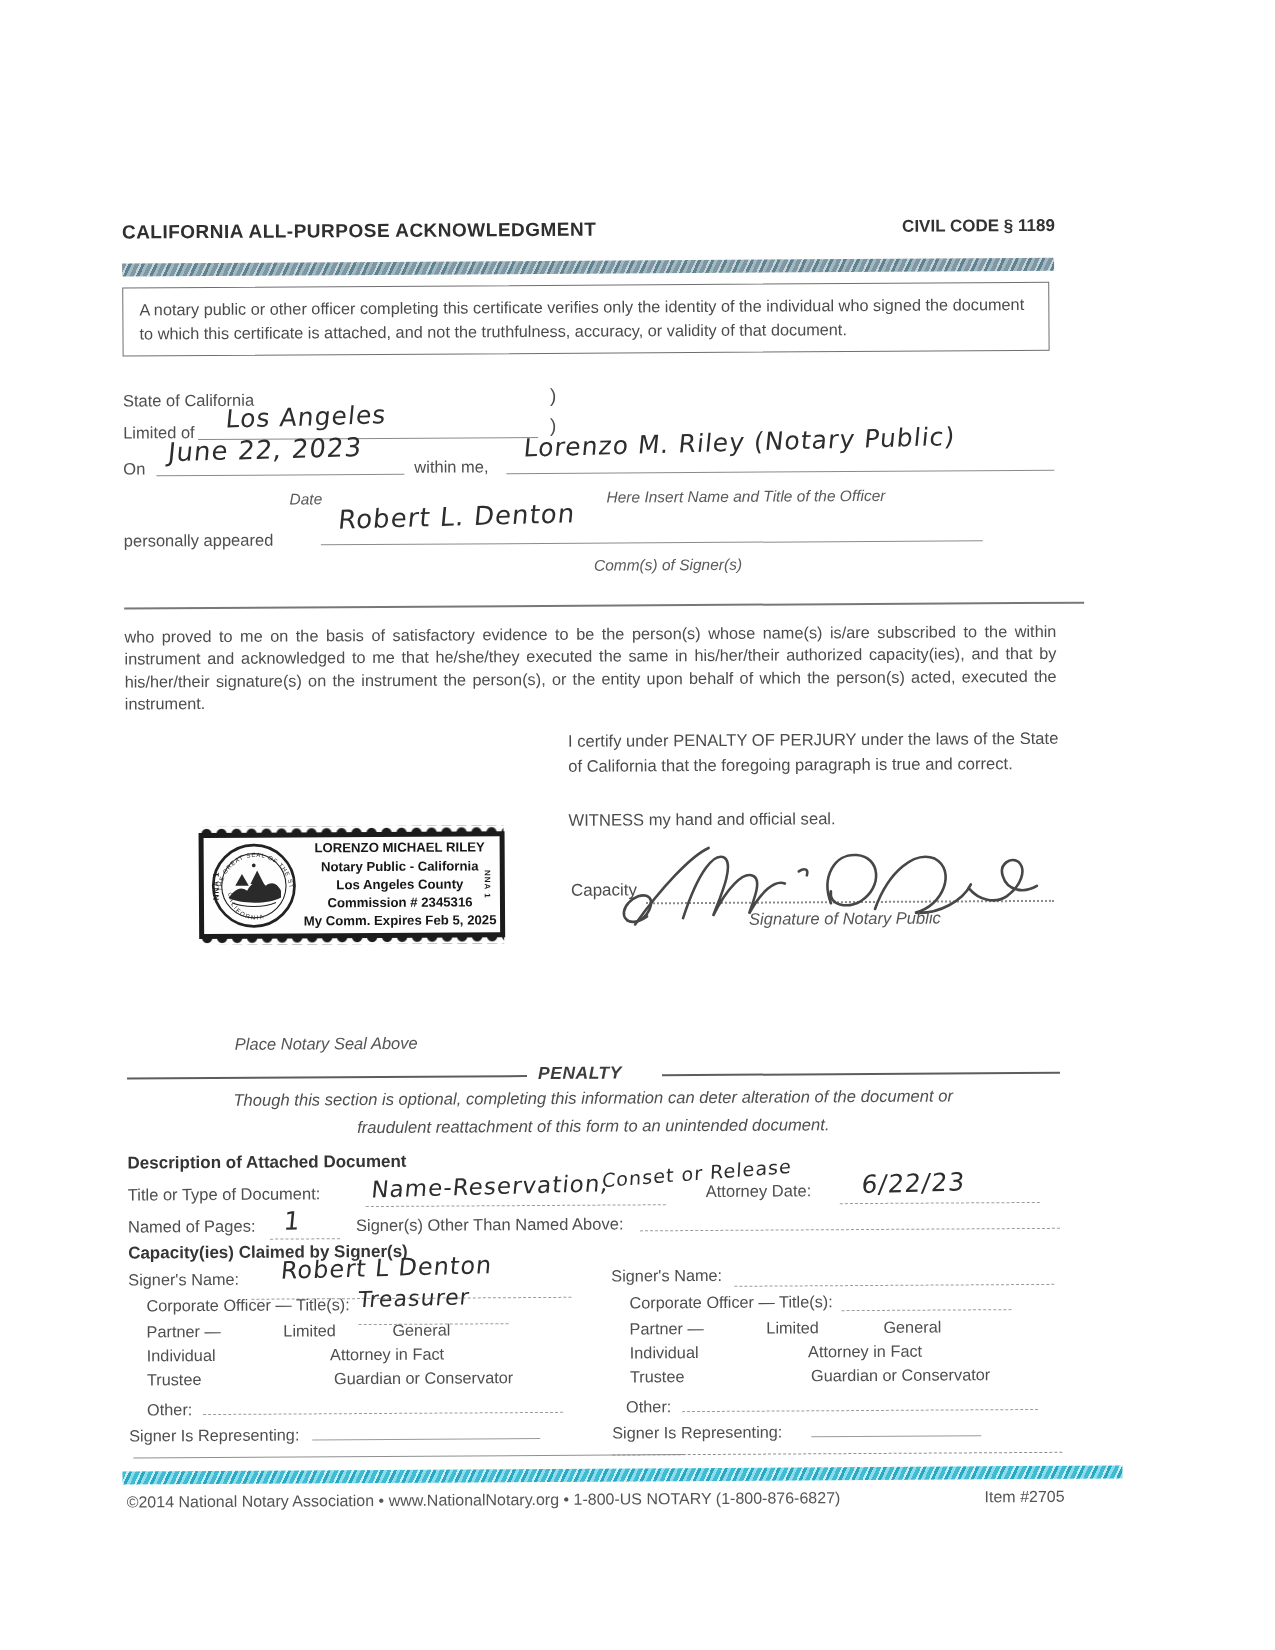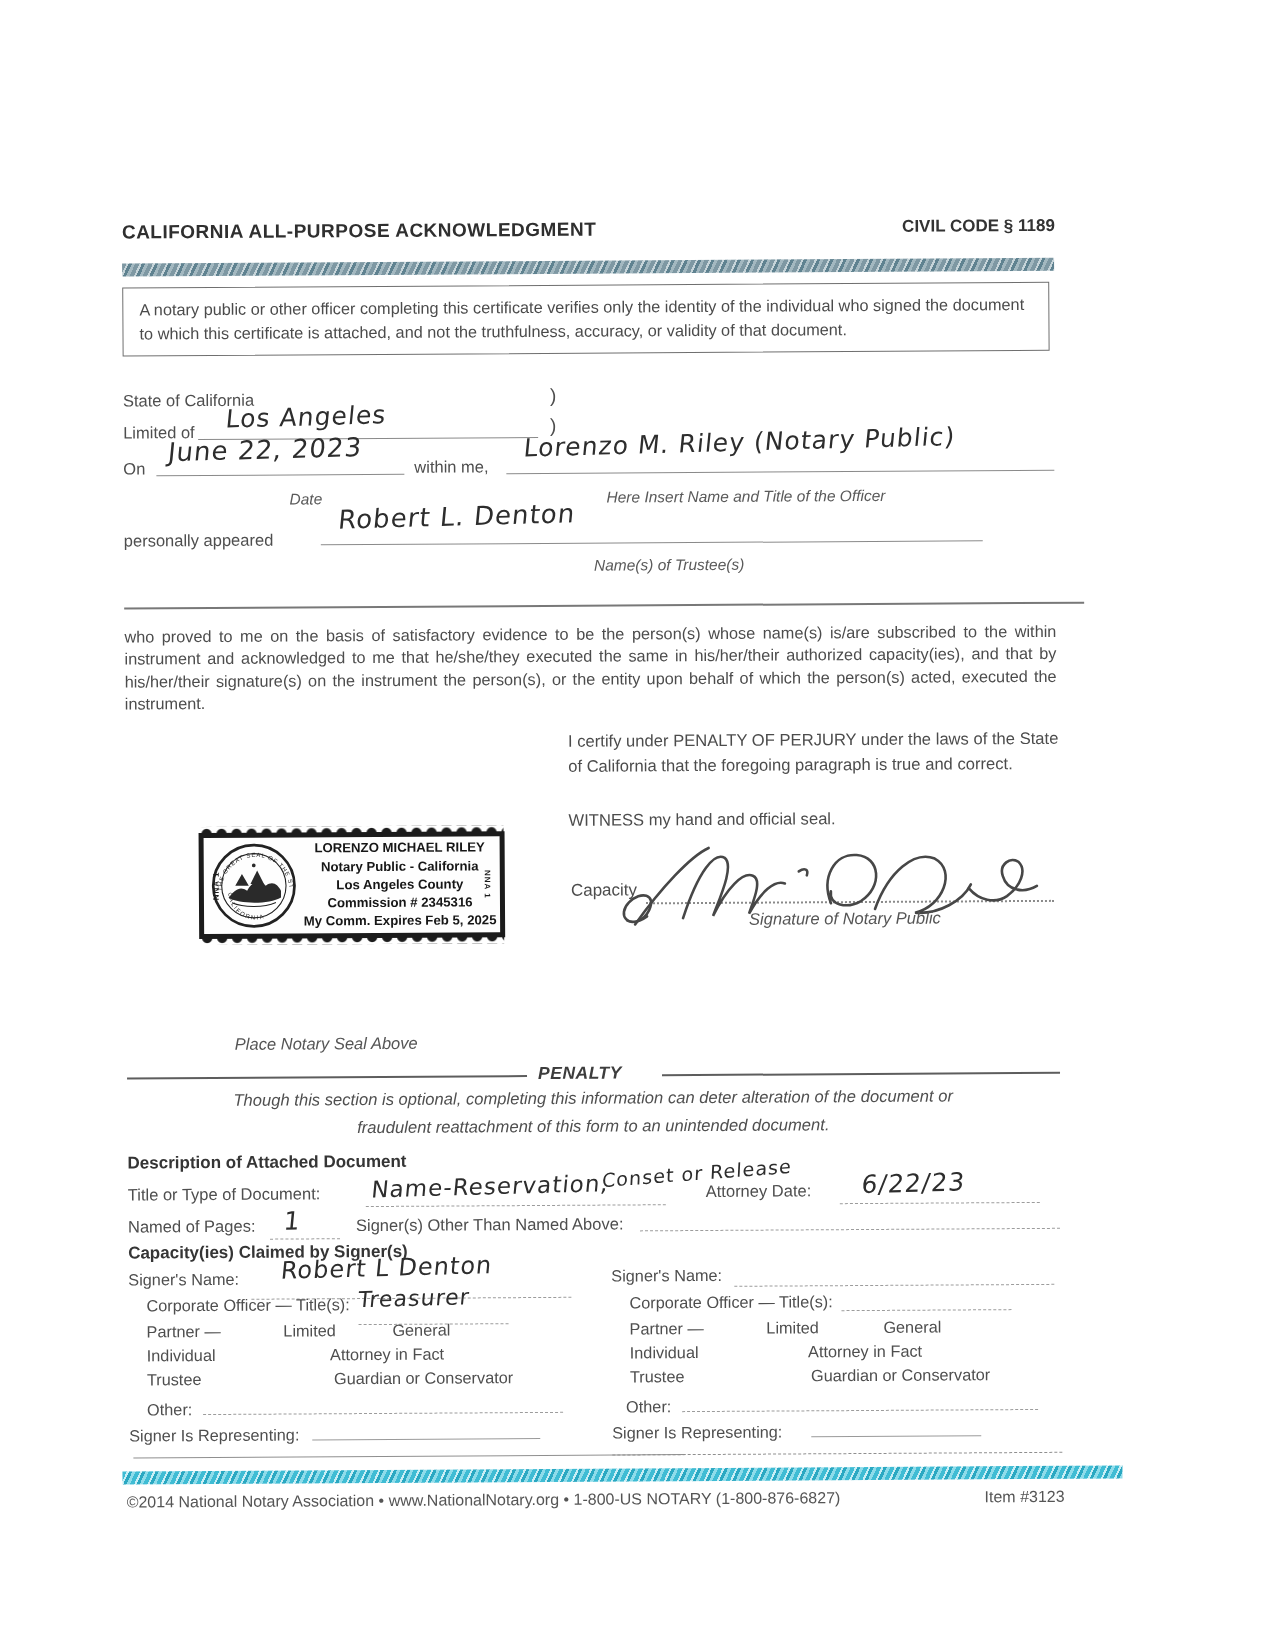--- a/index.html
+++ b/index.html
@@ -70,21 +70,21 @@
   <div class="abs blank" style="left:508px;top:428px;width:548px;height:44px;">
     <span class="hw" style="font-size:25px;margin-left:18px;white-space:nowrap;">Lorenzo M. Riley (Notary Public)</span>
   </div>
   <div class="abs small-cap" style="left:250px;top:488px;margin-left:41px;">Date</div>
   <div class="abs small-cap" style="left:608px;top:488px;">Here Insert Name and Title of the Officer</div>
 
   <div class="abs txt" style="left:125px;top:528px;">personally appeared</div>
   <div class="abs blank" style="left:322px;top:500px;width:662px;height:42px;">
     <span class="hw" style="font-size:26px;margin-left:18px;">Robert L. Denton</span>
   </div>
-  <div class="abs small-cap" style="left:595px;top:556px;">Name(s) of Trustee(s)</div>
+  <div class="abs small-cap" style="left:595px;top:556px;">Comm(s) of Signer(s)</div>
 
   <div class="abs sep" style="left:125px;top:604px;width:960px;"></div>
 
   <div class="abs" style="left:125px;top:622px;width:932px;font-size:16.3px;line-height:22.4px;text-align:justify;color:#4c4c4c;">who proved to me on the basis of satisfactory evidence to be the person(s) whose name(s) is/are subscribed to the within instrument and acknowledged to me that he/she/they executed the same in his/her/their authorized capacity(ies), and that by his/her/their signature(s) on the instrument the person(s), or the entity upon behalf of which the person(s) acted, executed the instrument.</div>
 
   <div class="abs" style="left:568px;top:728px;width:492px;font-size:16.6px;line-height:25.4px;color:#4c4c4c;">I certify under PENALTY OF PERJURY under the laws of the State of California that the foregoing paragraph is true and correct.</div>
   <div class="abs" style="left:568px;top:810px;font-size:16.6px;color:#4c4c4c;">WITNESS my hand and official seal.</div>
 
   <div class="abs stamp" style="left:198px;top:830px;width:296px;height:96px;">
     <span class="edge-txt edge-l">NNA 1</span>
@@ -226,16 +226,16 @@
     </div>
     <div class="cap-row" style="top:151px;">
       <span>Signer Is Representing:</span>
       <span class="blank" style="width:170px;height:20px;margin-left:24px;border-bottom-color:#9a9a9a;"></span>
     </div>
     <div class="cap-row" style="top:186px;left:0;width:450px;border-bottom:1.8px dashed #8f8f8f;height:2px;"></div>
   </div>
 
   <div class="abs strip-bottom" style="left:118px;top:1468px;width:1000px;"></div>
   <div class="abs footer-txt" style="left:122px;top:1490px;">©2014 National Notary Association • www.NationalNotary.org • 1-800-US NOTARY (1-800-876-6827)</div>
-  <div class="abs footer-txt" style="left:960px;top:1490px;width:100px;text-align:right;">Item #3123</div>
+  <div class="abs footer-txt" style="left:960px;top:1490px;width:100px;text-align:right;">Item #2705</div>
 
 </div>
 </div>
 
 </body></html>

